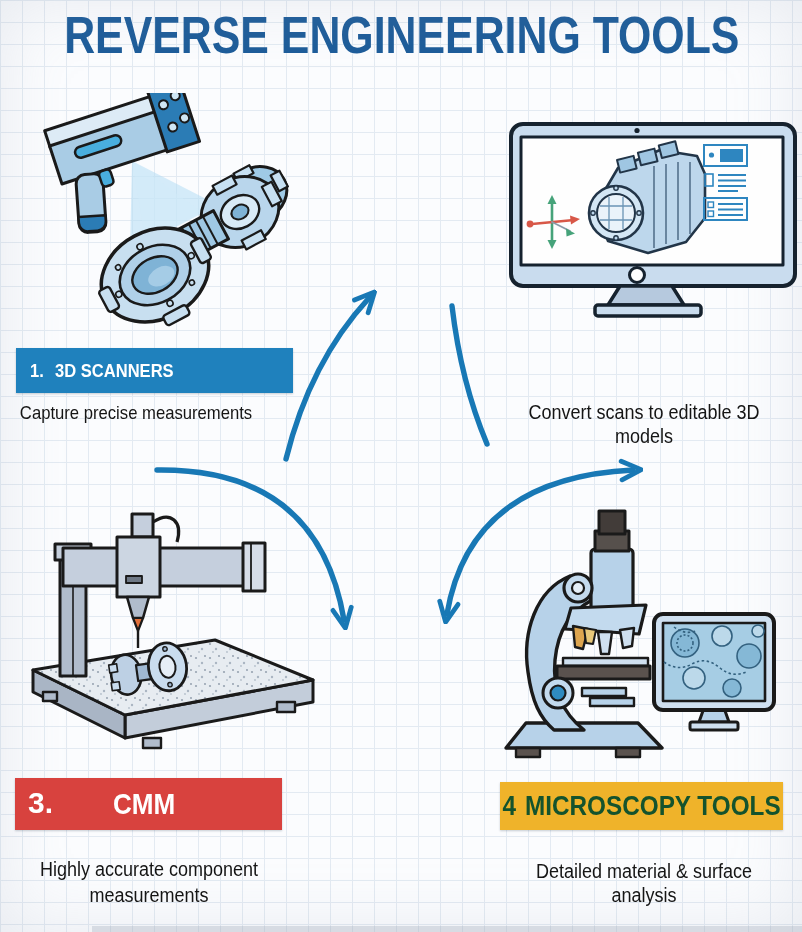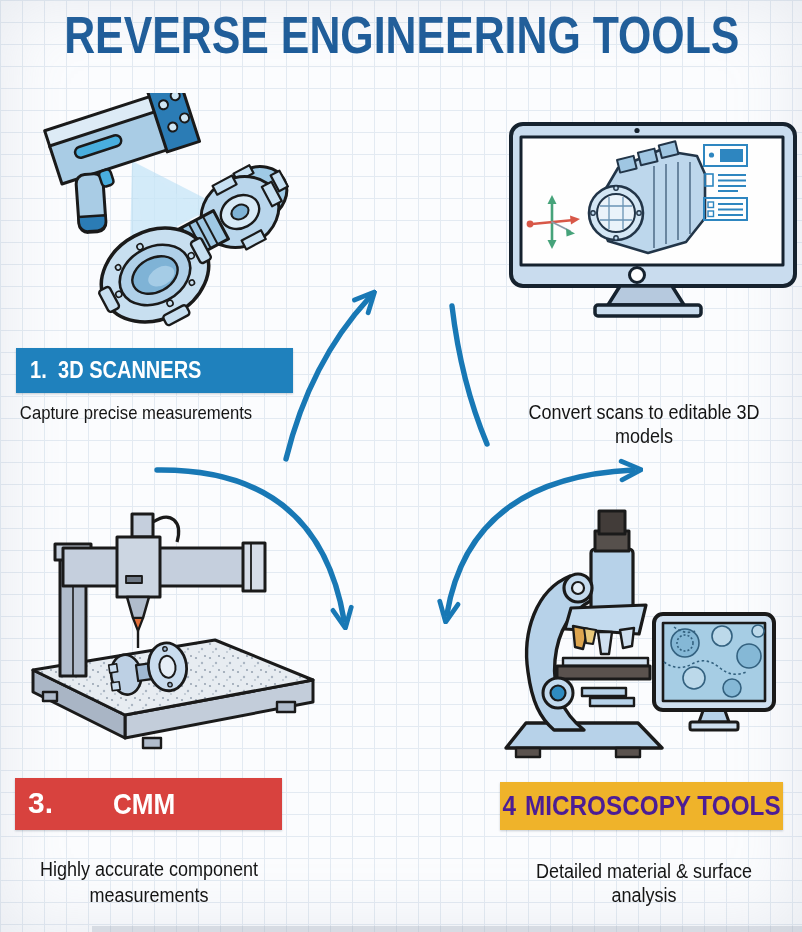--- a/index.html
+++ b/index.html
@@ -26,26 +26,26 @@
     transform:scaleX(.84);transform-origin:50% 50%;
     white-space:nowrap;
   }
   .banner{
     position:absolute;display:flex;align-items:center;z-index:3;
     color:#fff;font-weight:700;white-space:nowrap;
     box-shadow:0 1px 2px rgba(40,60,80,.25);
   }
   .banner .bt{transform:scaleX(.87);transform-origin:0 50%;display:inline-block;}
   .banner .num{margin-right:13px;}
-  .banner1{left:16px;top:348px;width:263px;height:45px;font-size:23px;padding-left:14px;}
+  .banner1{left:16px;top:348px;width:263px;height:45px;font-size:19px;padding-left:14px;}
   .banner2{left:502px;top:345px;width:285px;height:50px;font-size:29px;justify-content:center;}
   .banner2 .bt{transform-origin:50% 50%;}
   .banner3{left:15px;top:778px;width:267px;height:52px;font-size:30px;justify-content:center;}
   .banner3 .num{position:absolute;left:13px;top:8px;margin:0;}
-  .banner4{left:500px;top:782px;width:283px;height:48px;font-size:27px;justify-content:center;color:#4c1d95;}
+  .banner4{left:500px;top:782px;width:283px;height:48px;font-size:27px;justify-content:center;color:#14532d;}
   .banner4 .bt{transform-origin:50% 50%;transform:scaleX(.9);} .banner4 .num{margin-right:10px;}
   .caption{
     position:absolute;text-align:center;color:#151515;line-height:1.22;
     transform:scaleX(.9);transform-origin:50% 50%;z-index:3;
   }
   .cap1{left:0;top:402px;width:272px;font-size:18.5px;}
   .cap2{left:488px;top:400px;width:312px;font-size:20px;}
   .cap3{left:15px;top:856px;width:268px;font-size:20px;line-height:1.3;}
   .cap4{left:488px;top:859px;width:312px;font-size:20px;}
   .illu{position:absolute;z-index:2;}

